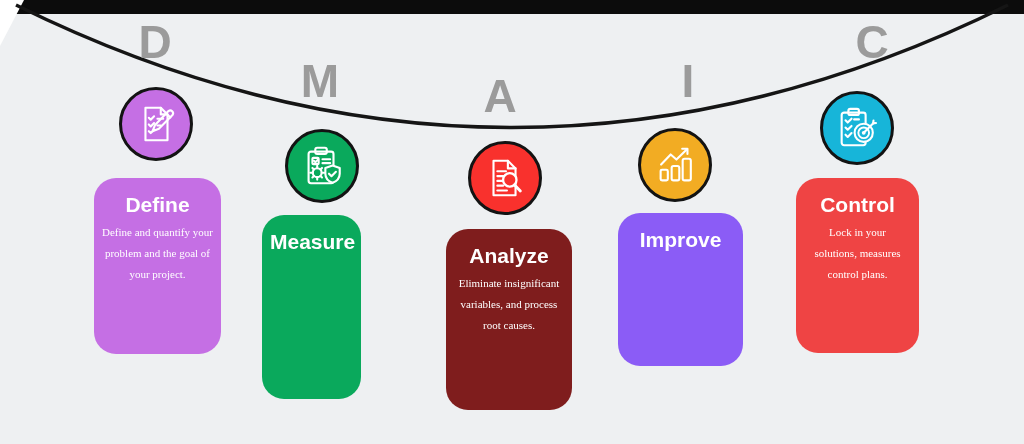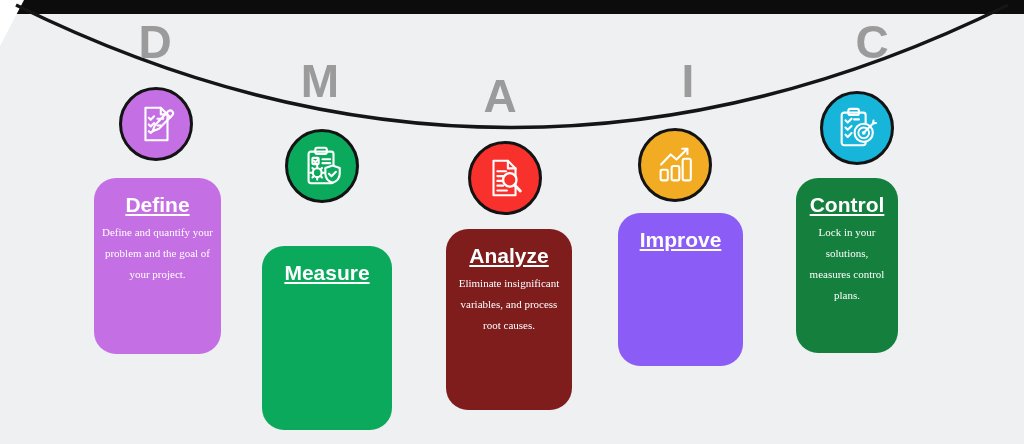--- a/index.html
+++ b/index.html
@@ -47,21 +47,20 @@
     border-radius: 22px;
     box-sizing: border-box;
     color: #ffffff;
     text-align: center;
     padding: 15px 8px 0 8px;
   }
   .card-title {
     font-size: 21px;
     line-height: 24px;
     font-weight: bold;
-    text-decoration: underline;
   }
   .card-desc {
     font-size: 11px;
     line-height: 21px;
     margin-top: 5px;
     font-family: Liberation Serif, serif;
   }
   .pad-wide { padding-left: 12px; padding-right: 12px; }
 </style>
 </head>
@@ -160,31 +159,31 @@
         <path d="M40.8 19.2 l3-0.4 M40.8 19.2 l0.4-3"></path>
       </g>
     </svg>
   </div>
 
   <div class="card" style="left: 94px; top: 178px; width: 127px; height: 176px; background-color: rgb(197, 111, 228);">
     <div class="card-title">Define</div>
     <div class="card-desc">Define and quantify your problem and the goal of your project.</div>
   </div>
 
-  <div class="card" style="left: 262px; top: 215px; width: 130px; height: 184px; background-color: rgb(10, 169, 92); margin-top: 31px;">
+  <div class="card" style="left: 262px; top: 215px; width: 99px; height: 184px; background-color: rgb(10, 169, 92);">
     <div class="card-title">Measure</div>
   </div>
 
   <div class="card" style="left: 446px; top: 229px; width: 126px; height: 181px; background-color: #7f1d1d;">
     <div class="card-title">Analyze</div>
     <div class="card-desc">Eliminate insignificant variables, and process root causes.</div>
   </div>
 
   <div class="card" style="left: 618px; top: 213px; width: 125px; height: 153px; background-color: #8b5cf6;">
     <div class="card-title">Improve</div>
   </div>
 
-  <div class="card pad-wide" style="left: 796px; top: 178px; width: 102px; height: 175px; background-color: #15803d;">
+  <div class="card pad-wide" style="left: 796px; top: 178px; width: 123px; height: 175px; background-color: #ef4444;">
     <div class="card-title">Control</div>
     <div class="card-desc">Lock in your solutions, measures control plans.</div>
   </div>
 
 </div>
 
 </body></html>

